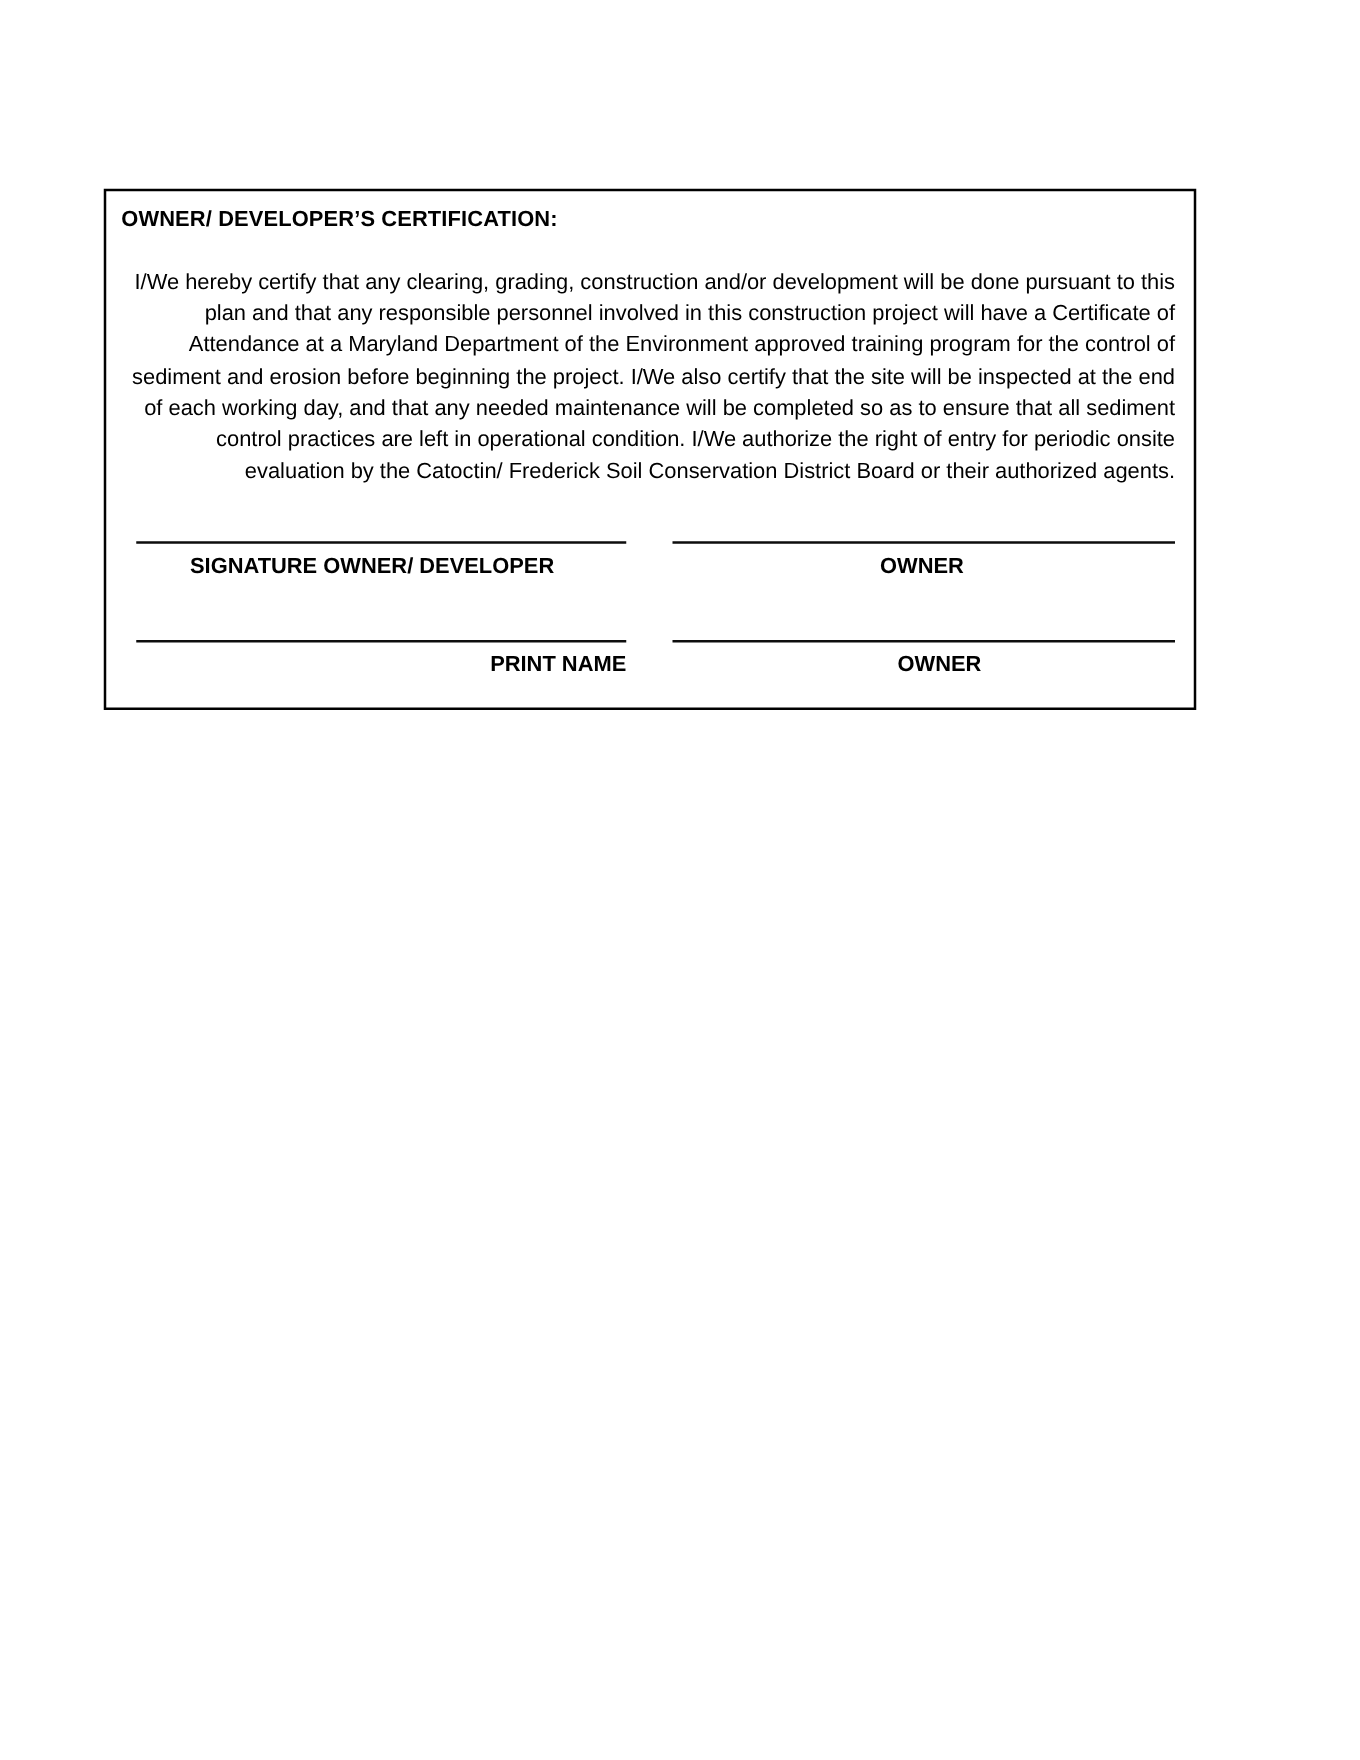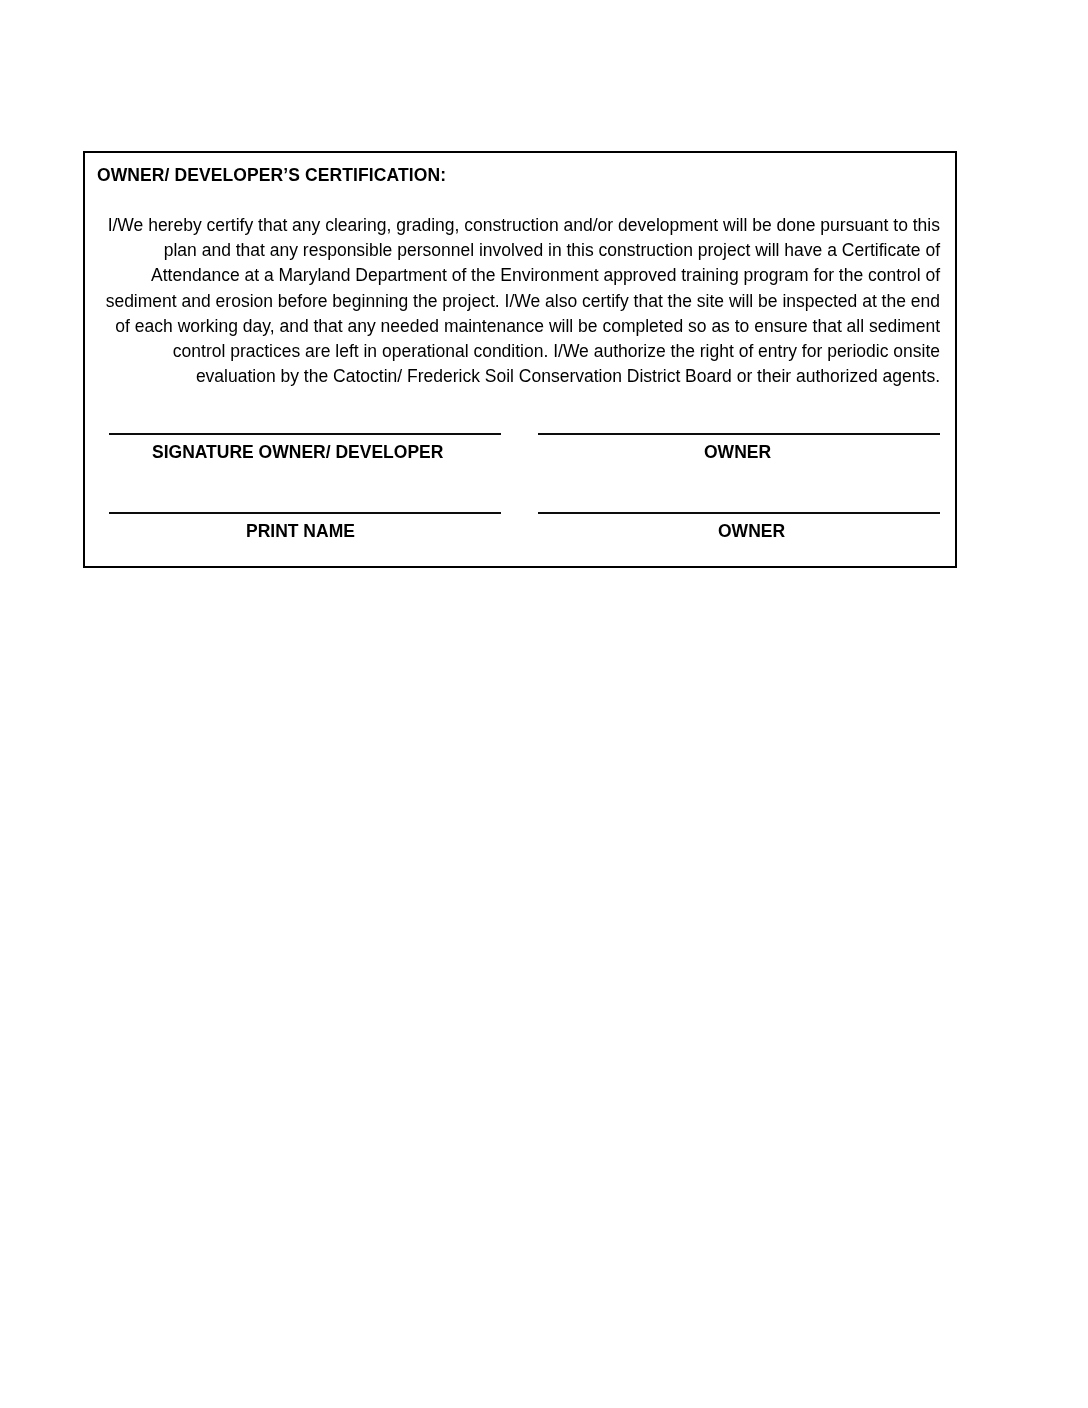--- a/index.html
+++ b/index.html
@@ -110,21 +110,21 @@
   }
   .sig-label.sig-owner {
     text-align: left;
     padding-left: 43px;
   }
   .sig-label.sig-date {
     text-align: left;
     padding-left: 166px;
   }
   .sig-label.sig-print {
-    text-align: left;
+    text-align: right;
     padding-left: 137px;
   }
   .sig-label.sig-title {
     text-align: left;
     padding-left: 180px;
   }
 </style>
 </head>
 <body>
 

